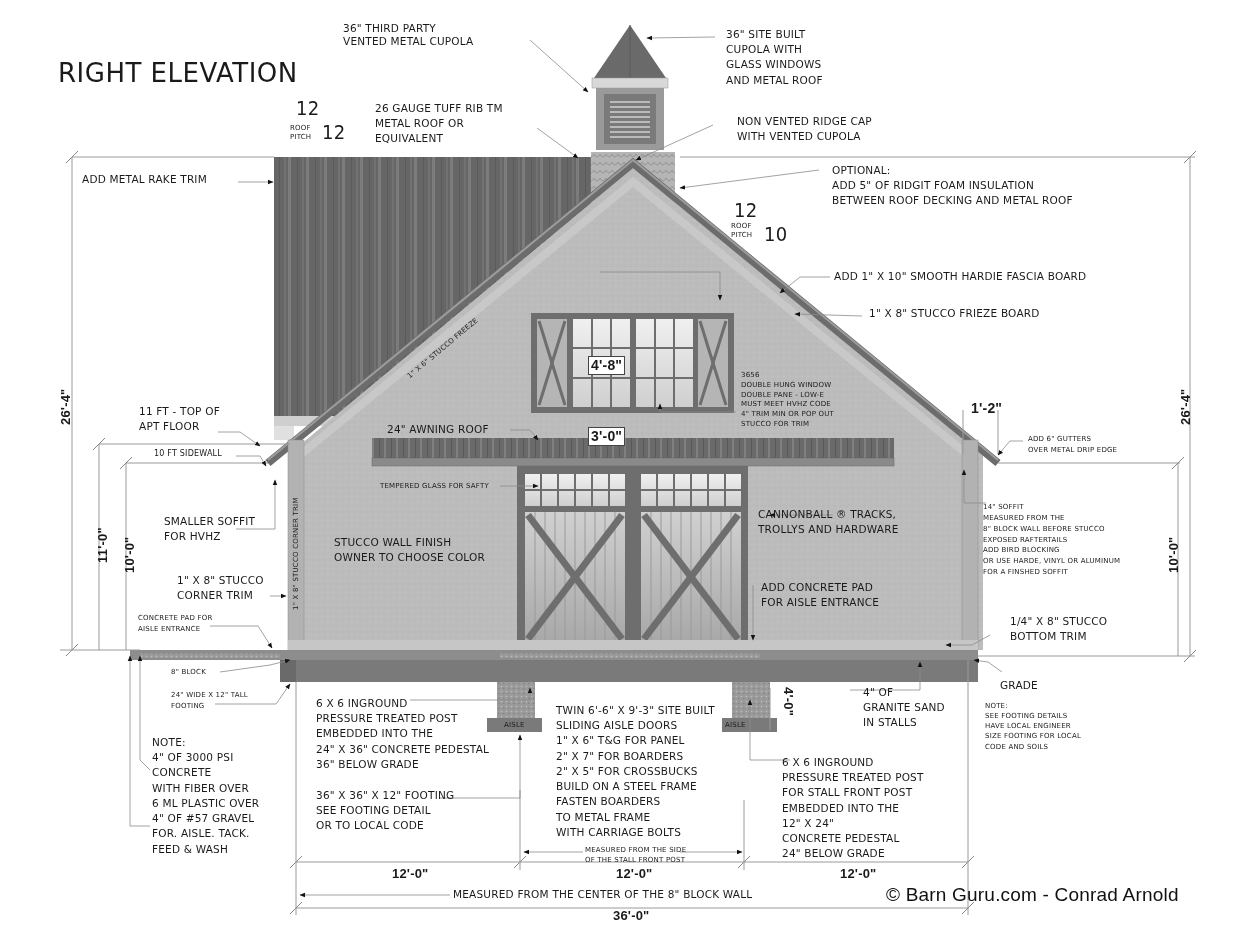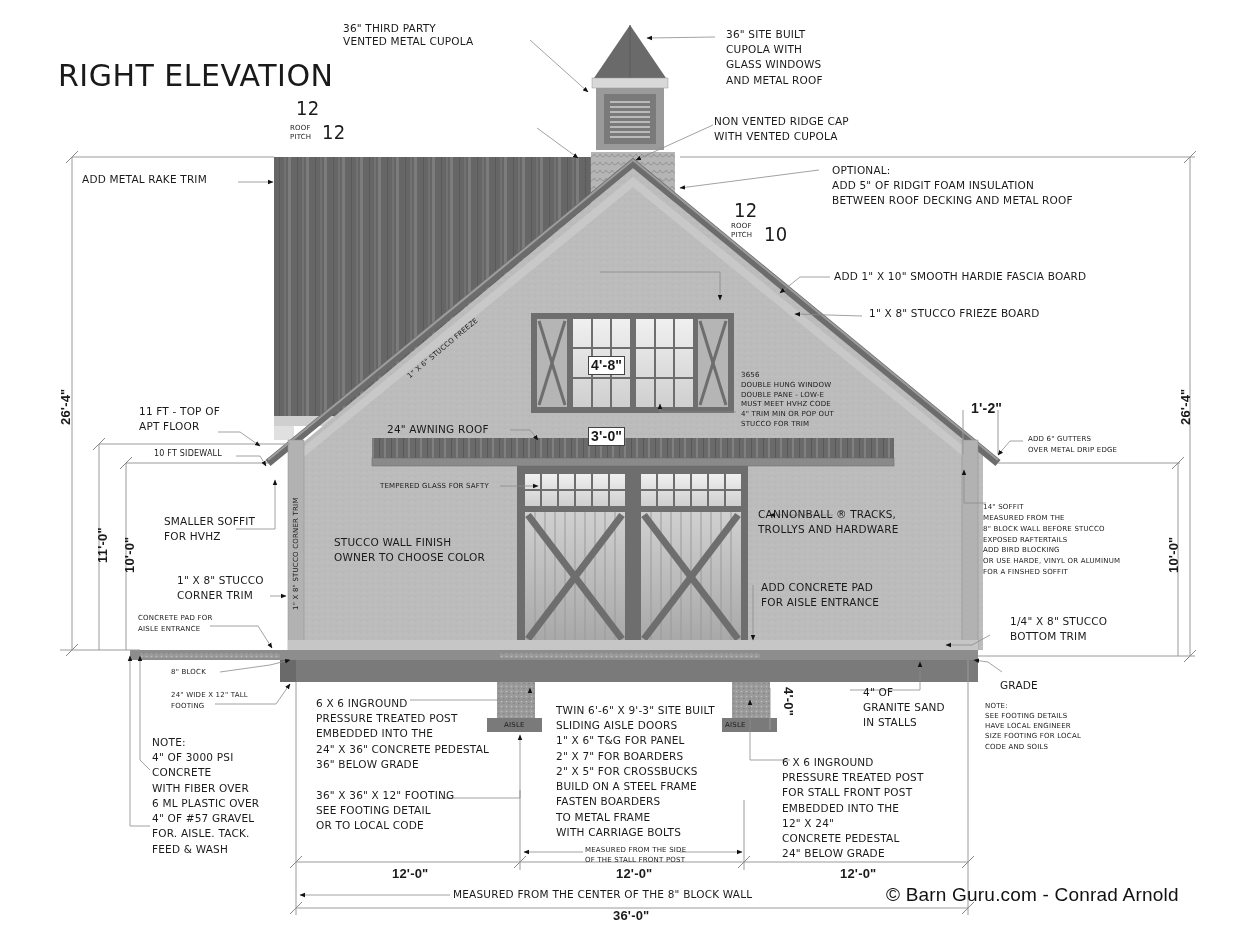--- a/index.html
+++ b/index.html
@@ -4,21 +4,21 @@
 <style>
   html,body{margin:0;padding:0;background:#fff;}
   #stage{position:relative;width:1242px;height:933px;overflow:hidden;background:#fff;font-family:"DejaVu Sans",sans-serif;color:#1a1a1a;}
   #stage svg.art{position:absolute;left:0;top:0;}
   .lbl{position:absolute;white-space:pre;line-height:1.2;color:#1a1a1a;letter-spacing:0.2px;}
   .s7{font-size:7px;}
   .s8{font-size:8px;}
   .s9{font-size:9.5px;}
   .s10{font-size:10.5px;}
   .center{}
-  .title{font-size:30px;letter-spacing:0.5px;}
+  .title{font-size:26px;letter-spacing:0.5px;}
   .pitch{font-size:20px;font-family:"DejaVu Sans Condensed","DejaVu Sans",sans-serif;}
   .dim{font-family:"Liberation Sans",sans-serif;font-weight:bold;font-size:13px;}
   .dimbox{background:#fff;border:1px solid #444;padding:0 2px;font-family:"Liberation Sans",sans-serif;font-weight:bold;font-size:14px;}
   .vert{transform-origin:left top;transform:rotate(-90deg);}
   .copy{font-family:"Liberation Sans",sans-serif;font-size:19px;color:#111;}
 </style>
 </head>
 <body>
 
 <div id="stage">
@@ -264,21 +264,24 @@
   <div class="lbl s7 center" style="left:731px;top:222px;line-height:1.3;">ROOF
 PITCH</div>
   <div class="lbl pitch" style="left:764px;top:222px;">10</div>
 
   <div class="lbl s10" style="left:343px;top:22px;">36" THIRD PARTY
 VENTED METAL CUPOLA</div>
   <div class="lbl s10" style="left:726px;top:27px;line-height:1.45;">36" SITE BUILT
 CUPOLA WITH
 GLASS WINDOWS
 AND METAL ROOF</div>
-  <div class="lbl s10" style="left:714px;top:114px;line-height:1.45;">NON VENTED RIDGE CAP
+  <div class="lbl s10" style="left:375px;top:101px;line-height:1.45;">26 GAUGE TUFF RIB TM
+METAL ROOF OR
+EQUIVALENT</div>
+  <div class="lbl s10" style="left:737px;top:114px;line-height:1.45;">NON VENTED RIDGE CAP
 WITH VENTED CUPOLA</div>
   <div class="lbl s10" style="left:832px;top:163px;line-height:1.45;">OPTIONAL:
 ADD 5" OF RIDGIT FOAM INSULATION
 BETWEEN ROOF DECKING AND METAL ROOF</div>
   <div class="lbl s10" style="left:82px;top:173px;">ADD METAL RAKE TRIM</div>
   <div class="lbl s10" style="left:834px;top:270px;">ADD 1" X 10" SMOOTH HARDIE FASCIA BOARD</div>
   <div class="lbl s10" style="left:869px;top:307px;">1" X 8" STUCCO FRIEZE BOARD</div>
   <div class="lbl s7" style="left:741px;top:371px;line-height:1.4;">3656
 DOUBLE HUNG WINDOW
 DOUBLE PANE - LOW-E

